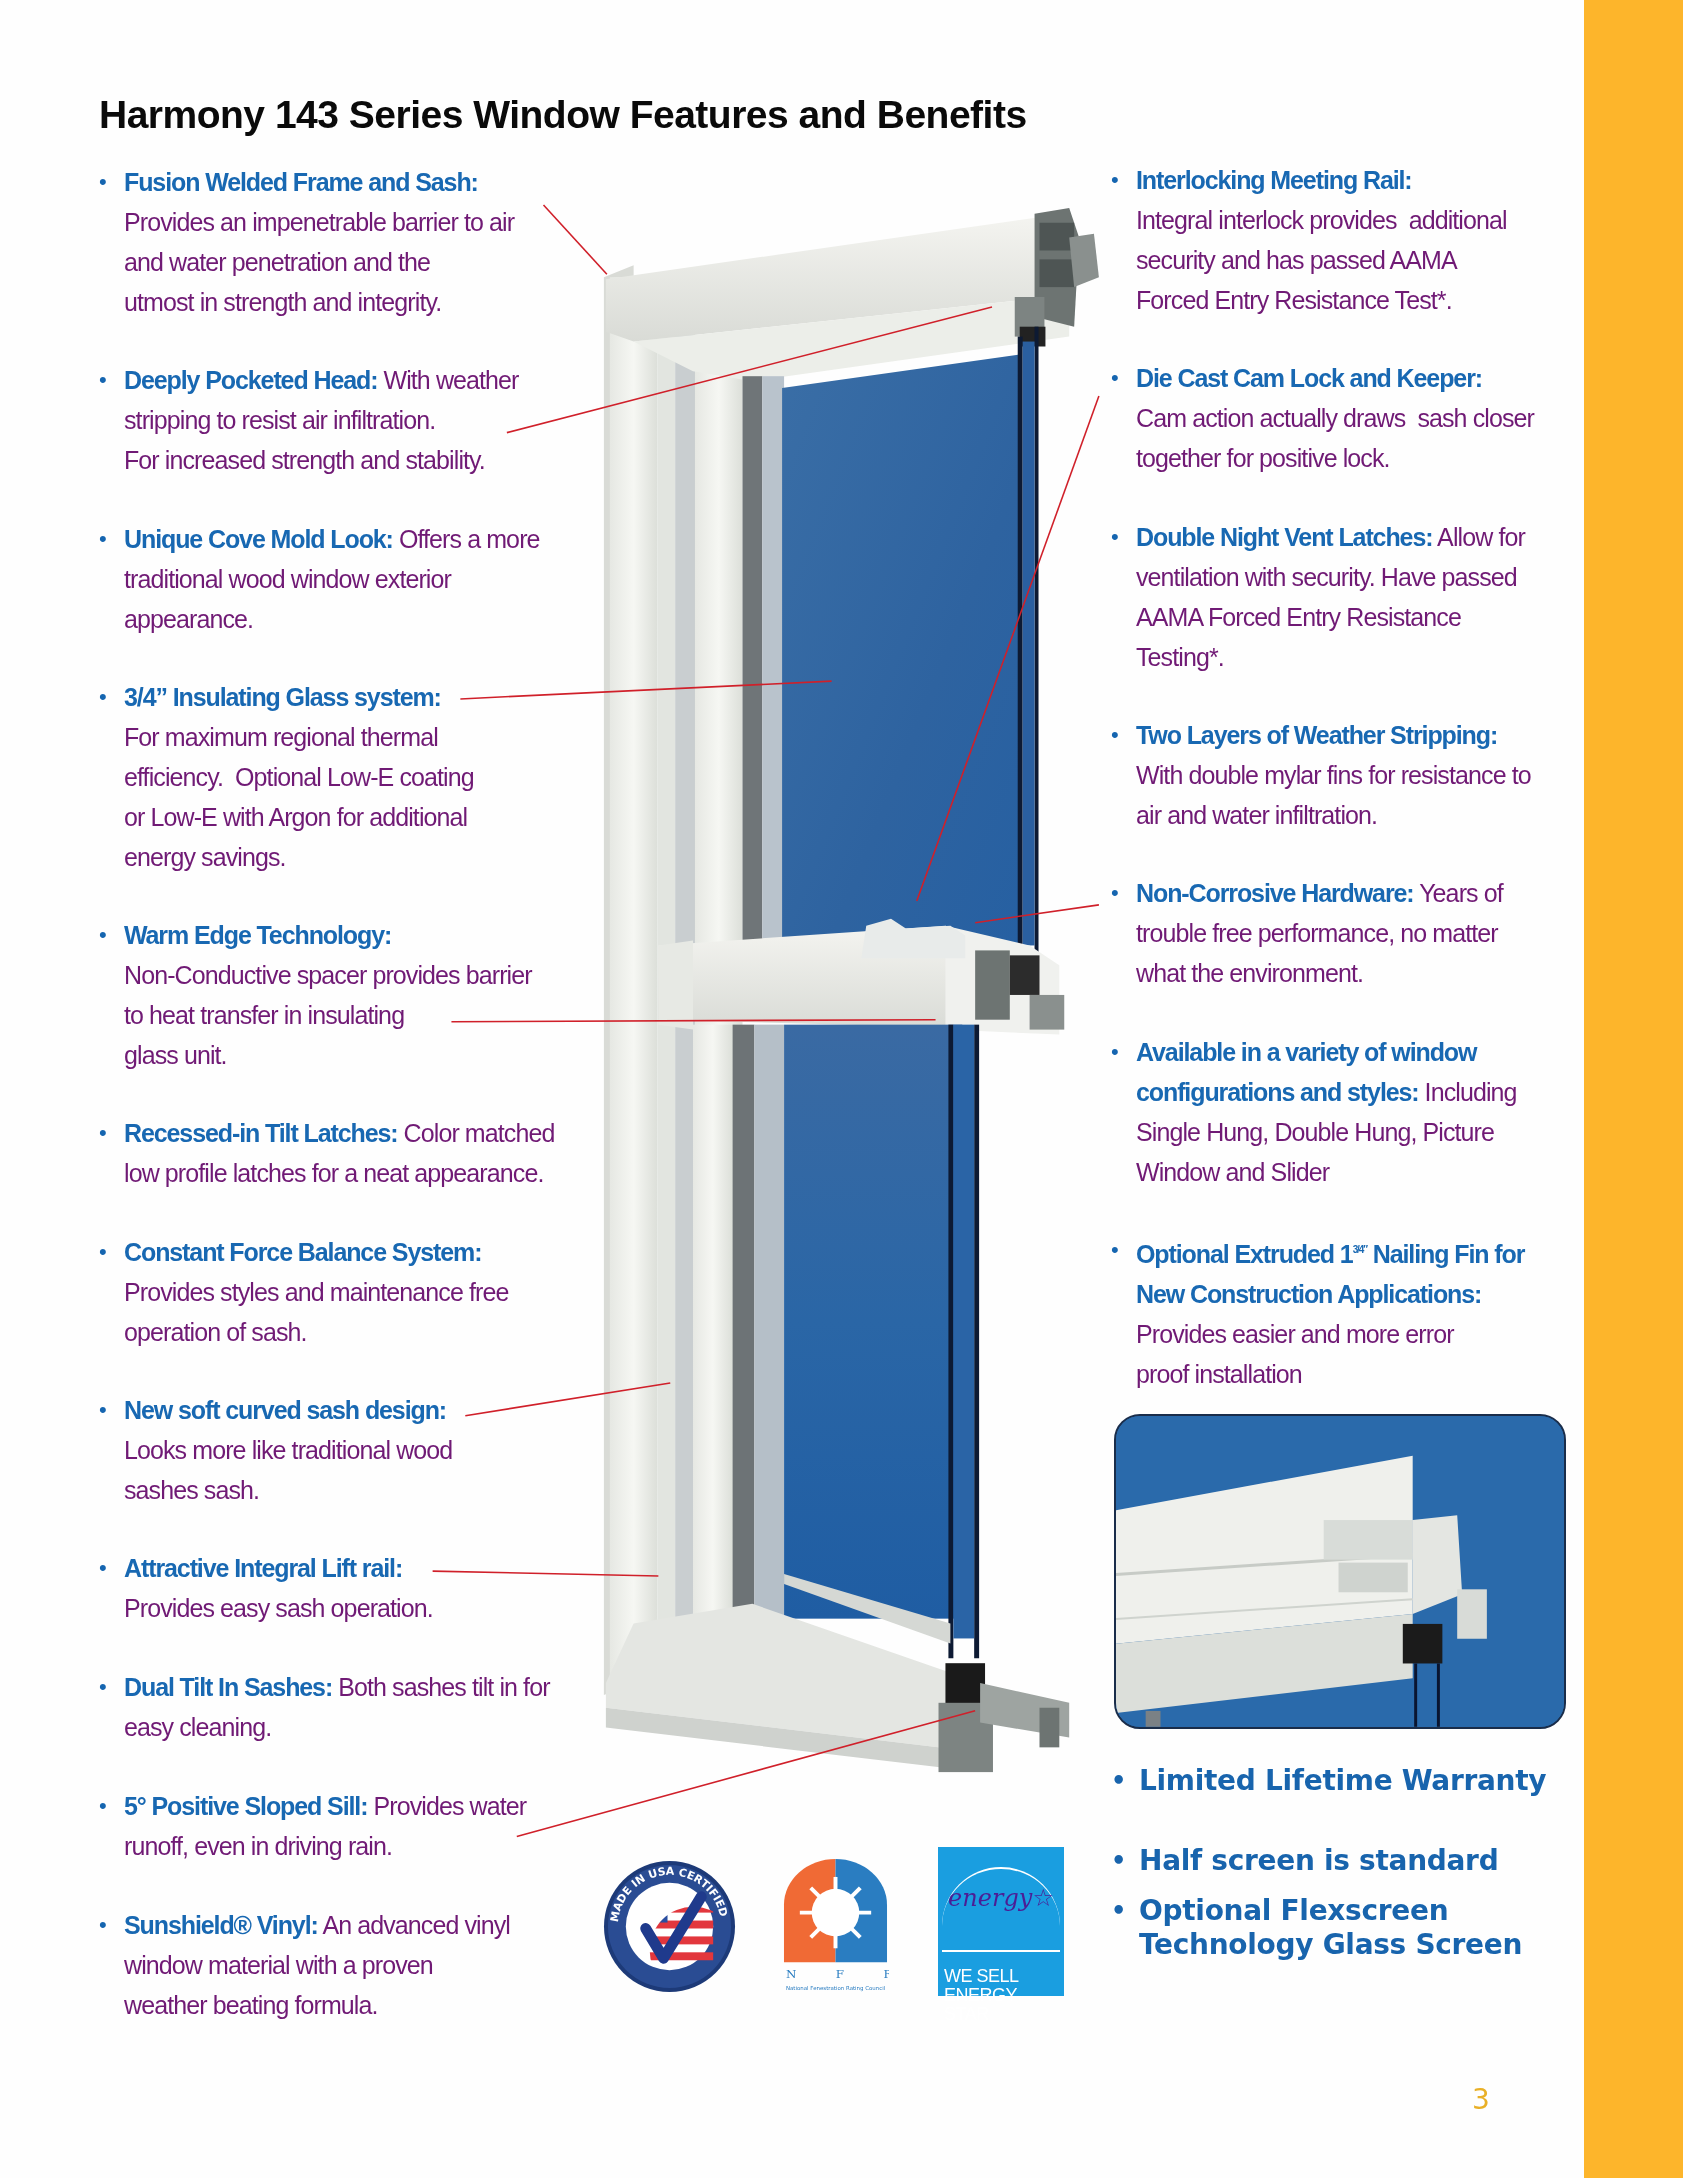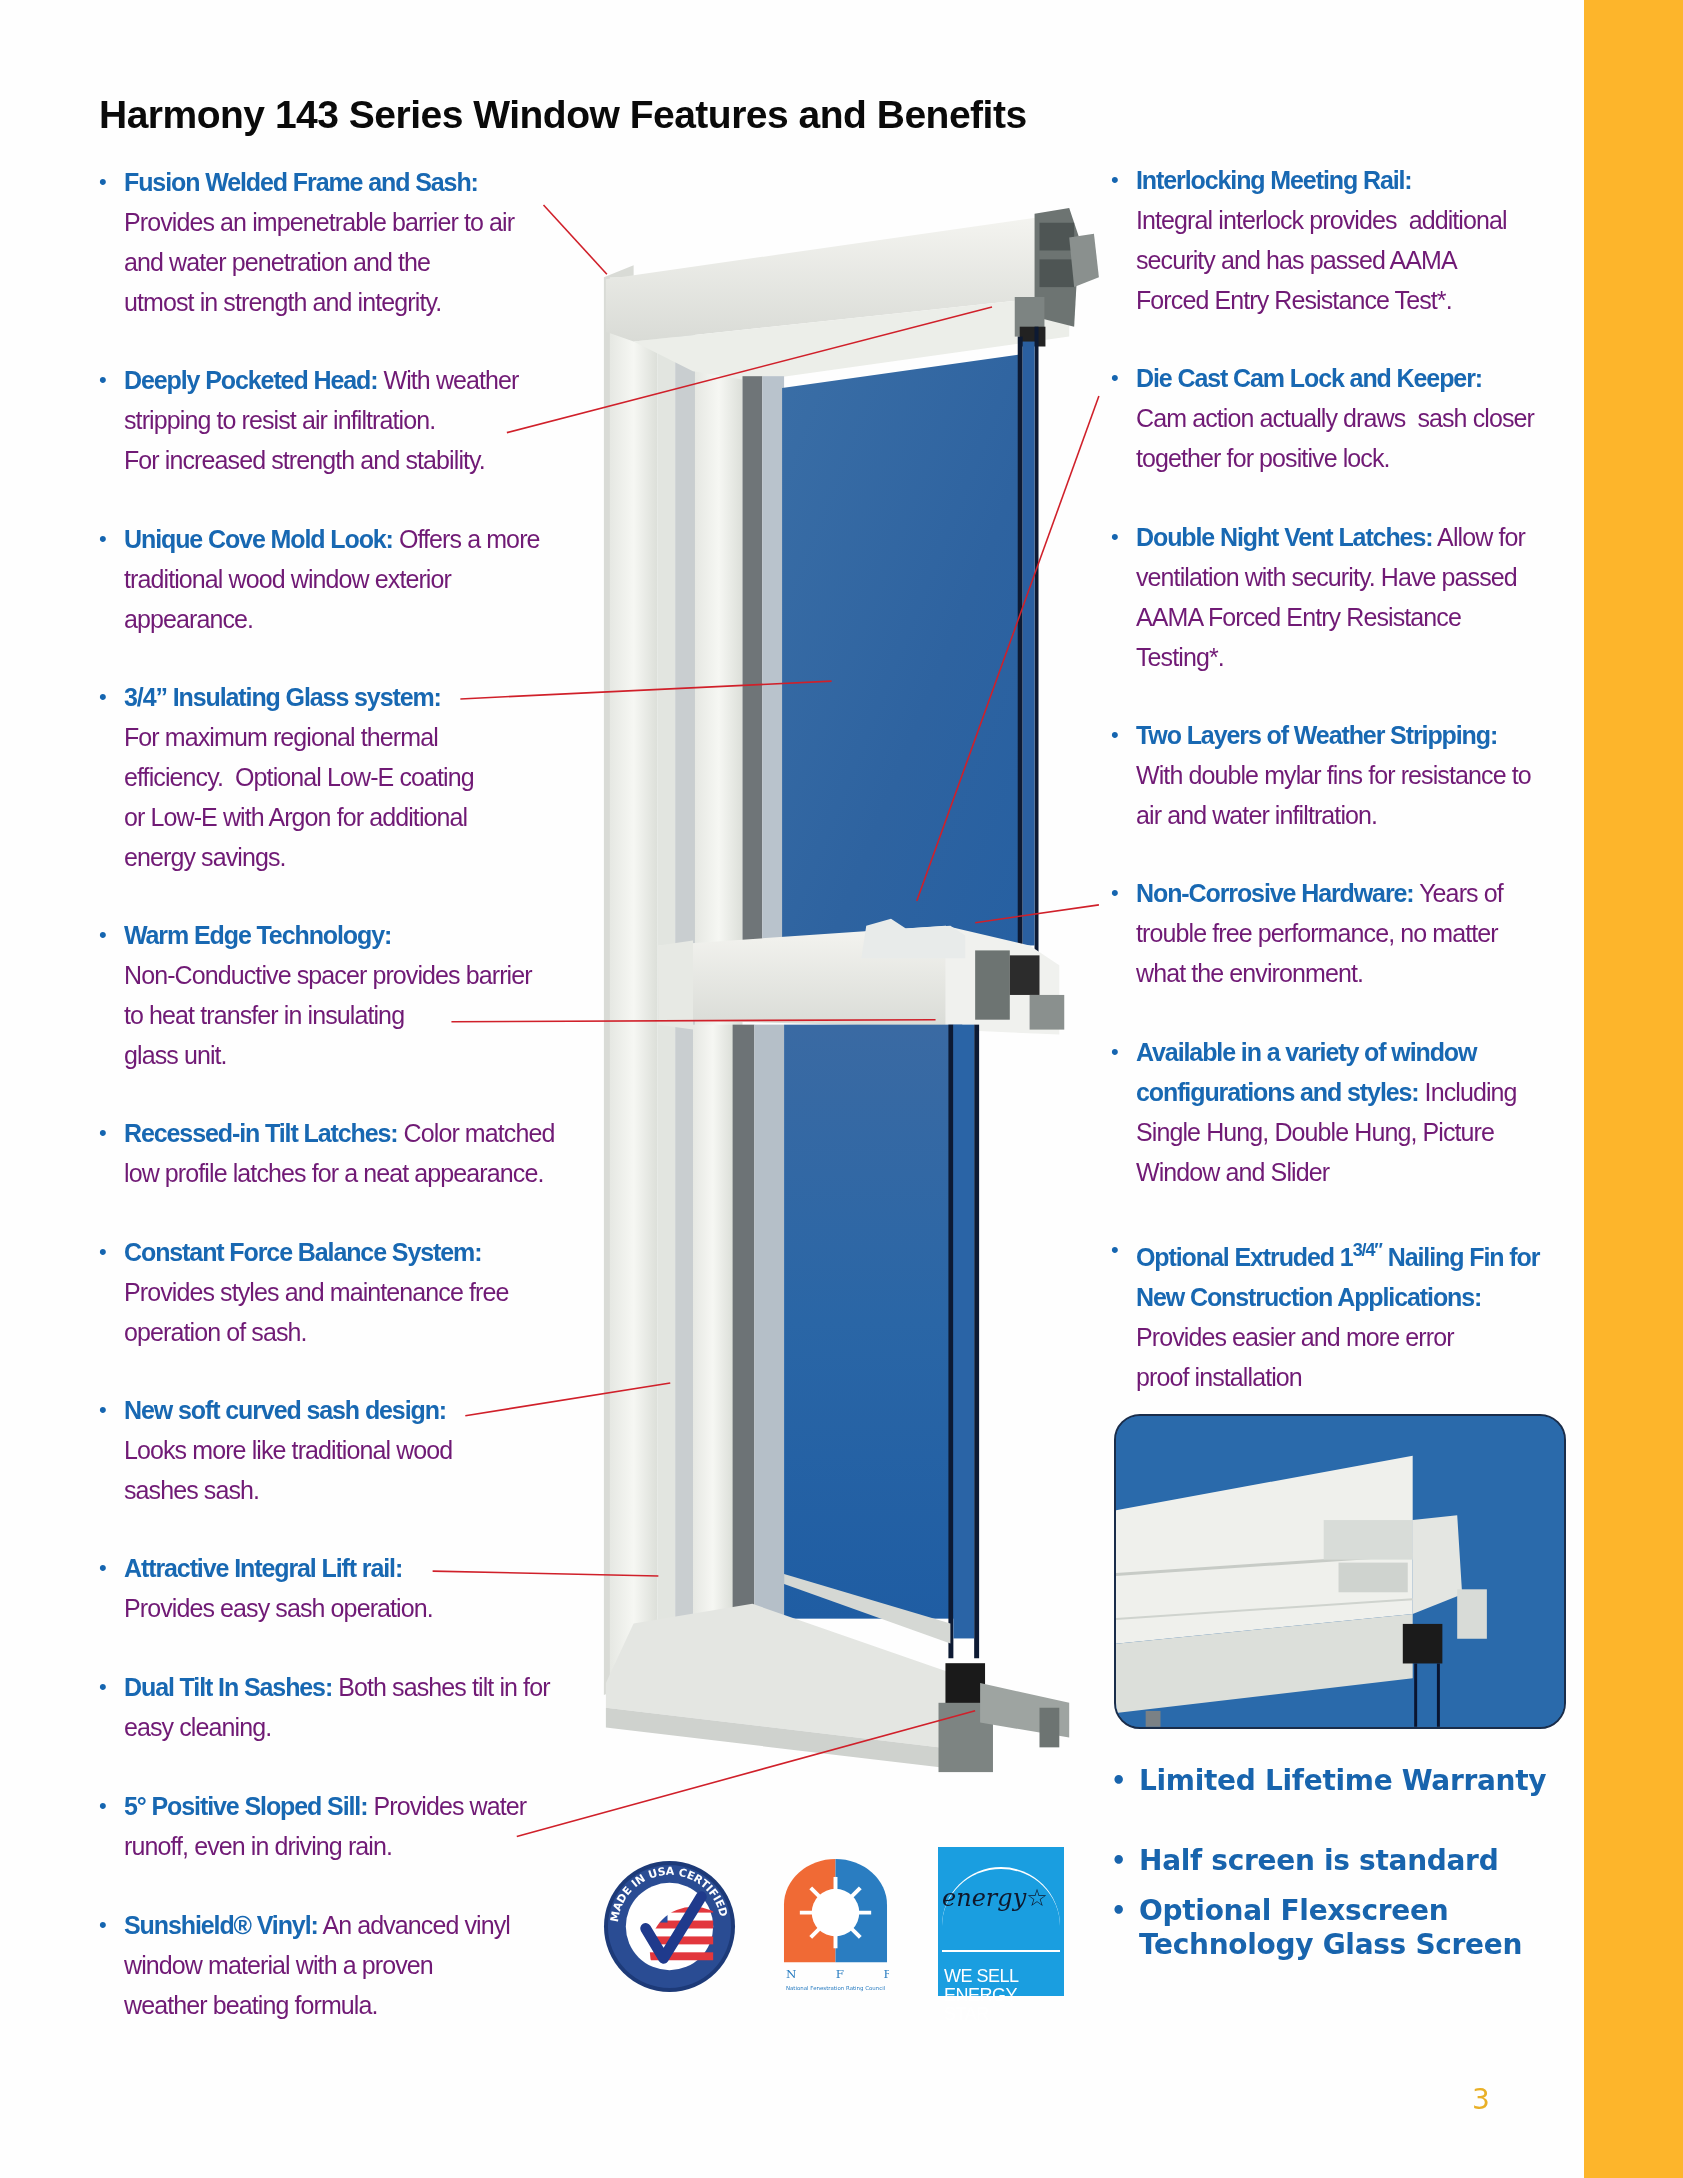--- a/index.html
+++ b/index.html
@@ -15,21 +15,21 @@
     font-size: 39px; color: #0a0a0a; letter-spacing: -0.5px;
   }
   .feature {
     position: relative; padding-left: 25px;
     font-family: "Liberation Sans", sans-serif; font-size: 25px; line-height: 40px;
     color: #141414; letter-spacing: -0.9px; transform-origin: left top;
   }
   .feature .bullet { position: absolute; left: 0; top: 0; color: #1565b0; font-size: 22px; }
   .feature .hd { color: #1868b2; font-weight: bold; letter-spacing: -1.1px; }
   .feature .body { color: #701a75; }
-  .feature sup { font-size: 18px; vertical-align: 10px; }
+  .feature sup { font-size: 10px; vertical-align: 10px; }
   .big-list { position: absolute; left: 1111px; top: 1764px; margin: 0; padding: 0; list-style: none; }
   .big-item {
     position: relative; padding-left: 28px;
     font-family: "DejaVu Sans", sans-serif; font-weight: bold;
     font-size: 28px; line-height: 34px; color: #1864ad; letter-spacing: -0.3px;
   }
   .big-item .bullet { position: absolute; left: 0; top: 0; font-size: 24px; }
   .window-art { position: absolute; left: 0; top: 0; }
   .inset-photo {
     position: absolute; left: 1114px; top: 1414px; width: 448px; height: 311px;
@@ -202,21 +202,21 @@
     <line x1="18" y1="56" x2="90" y2="56"></line>
     <line x1="29" y1="31" x2="79" y2="81"></line>
     <line x1="79" y1="31" x2="29" y2="81"></line>
   </g>
   <circle cx="54" cy="56" r="18" fill="#ffffff"></circle>
   <text x="4" y="122" font-family="DejaVu Serif, serif" font-size="12" fill="#2a7dc1" letter-spacing="18">N F R C</text>
   <text x="4" y="134" font-family="DejaVu Sans, sans-serif" font-size="5.5" fill="#2a7dc1">National Fenestration Rating Council</text>
 </svg>
 
 <div class="logo" style="left:938px; top:1847px; width:126px; height:149px; background:#1a9ee0;">
-  <div style="position:absolute; left:4px; top:20px; width:118px; height:77px; border-top:2px solid #fff; border-radius:59px 59px 0 0; color:#0f172a; font-family:'DejaVu Serif', serif; font-style:italic; font-size:24px; text-align:left; line-height:59px;">
+  <div style="position:absolute; left:4px; top:20px; width:118px; height:77px; border-top:2px solid #fff; border-radius:59px 59px 0 0; color:#4c1d95; font-family:'DejaVu Serif', serif; font-style:italic; font-size:24px; text-align:center; line-height:59px;">
     <span>energy</span><span style="font-style:normal;">☆</span>
   </div>
   <div style="position:absolute; left:4px; top:103px; width:118px; height:2px; background:#fff;"></div>
   <div style="position:absolute; left:6px; top:120px; color:#fff; font-family:'Liberation Sans', sans-serif; font-size:18px; line-height:19px; letter-spacing:-0.5px;">
     <span>WE SELL</span><br>
     <span>ENERGY STAR</span>
   </div>
 </div>
 
 <ul class="big-list">

